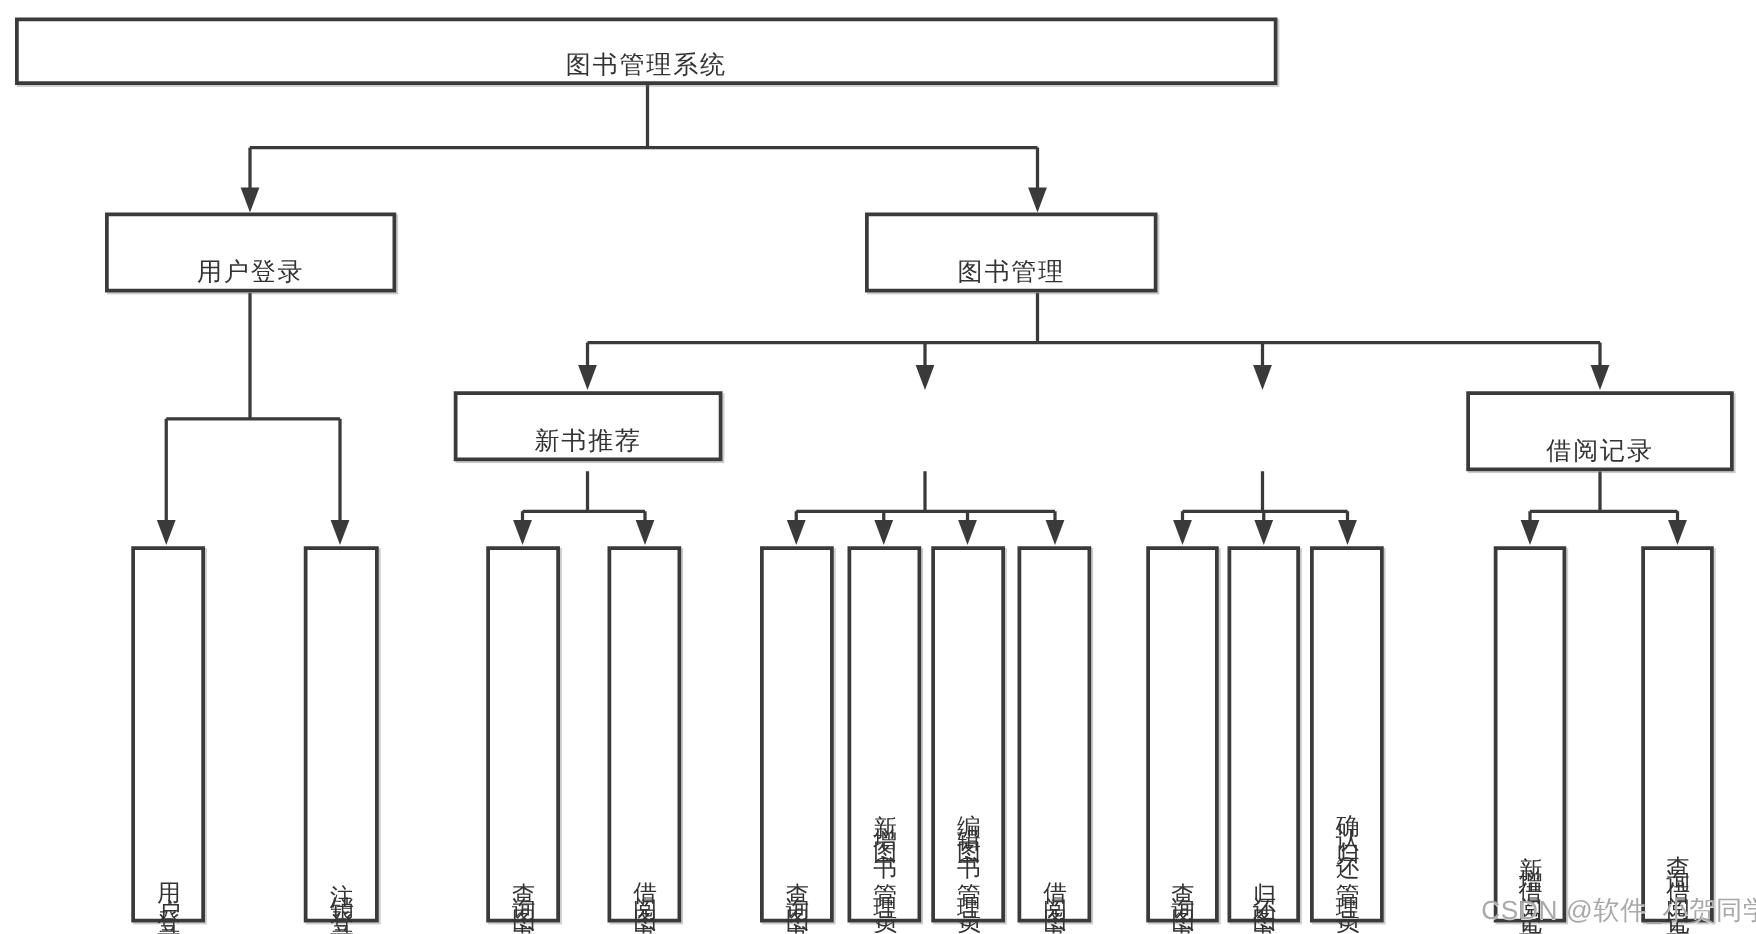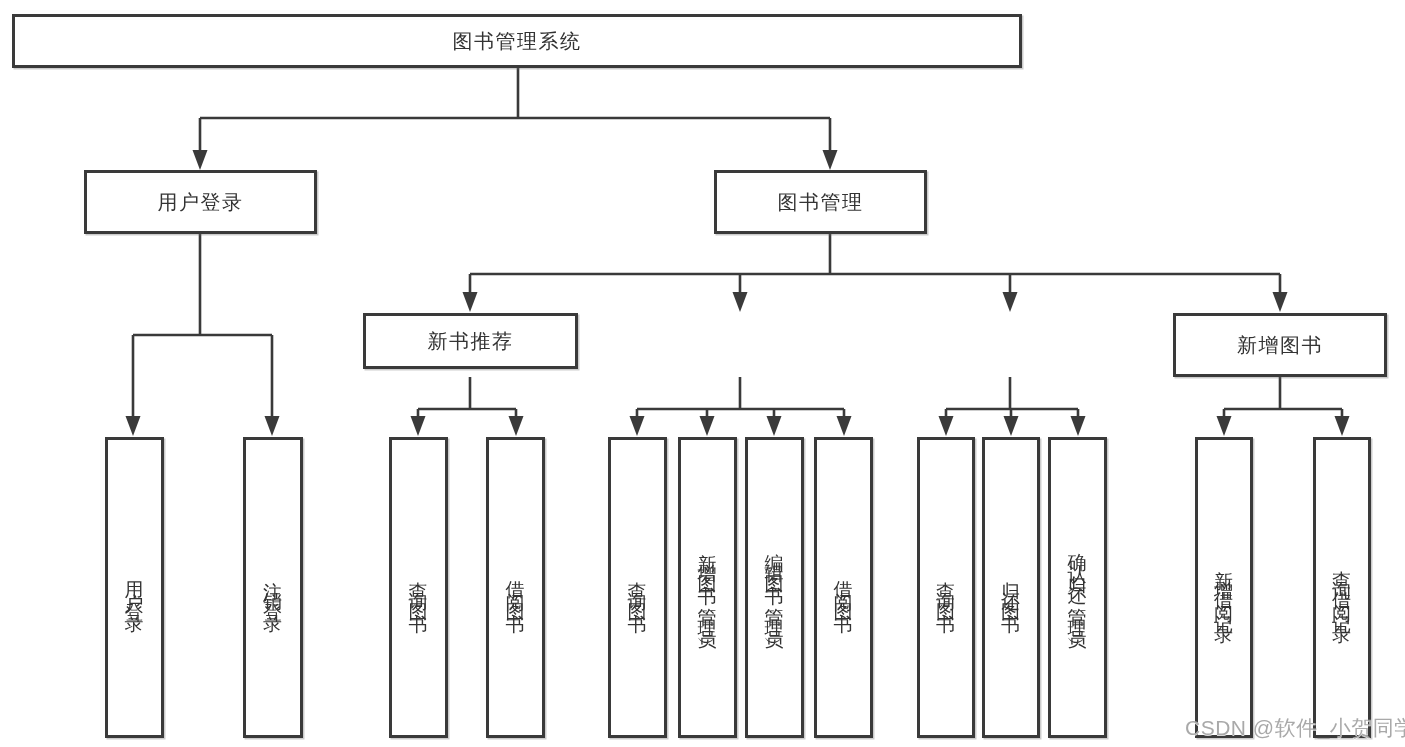--- a/index.html
+++ b/index.html
@@ -3,21 +3,21 @@
 <meta charset="utf-8">
 <style>
   html,body { margin:0; padding:0; background:#ffffff; }
   .stage {
     position:relative; width:1405px; height:747px; background:#ffffff;
     font-family:"Liberation Sans", sans-serif; overflow:hidden;
   }
   svg.connectors { position:absolute; left:0; top:0; z-index:1; }
   .box {
     position:absolute; background:#ffffff; border:3px solid #3a3a3a;
-    box-sizing:border-box; display:flex; align-items:center; justify-content:center;
+    box-sizing:border-box; display:flex; align-items:flex-end; justify-content:center;
     box-shadow:1.5px 1.5px 0 rgba(110,110,110,0.35); z-index:2;
   }
   .lbl { font-size:20px; color:#333333; letter-spacing:1.5px; white-space:nowrap; }
   .vert .lbl {
     writing-mode:vertical-rl; text-orientation:mixed;
     font-size:19px; letter-spacing:11px; line-height:1;
   }
   .watermark {
     position:absolute; left:1185px; top:714px; z-index:5;
     font-size:21px; color:#a9a9a9; letter-spacing:0.5px; white-space:nowrap;
@@ -62,29 +62,29 @@
     </g>
   </svg>
 
   <div class="box" style="left:12px;top:14px;width:1010px;height:54px">
     <span class="lbl">图书管理系统</span>
   </div>
 
   <div class="box" style="left:84px;top:170px;width:233px;height:64px">
     <span class="lbl">用户登录</span>
   </div>
-  <div class="box" style="left:714px;top:170px;width:213px;height:64px">
+  <div class="box" style="left:692px;top:170px;width:234px;height:64px">
     <span class="lbl">图书管理</span>
   </div>
 
   <div class="box" style="left:363px;top:313px;width:215px;height:56px">
     <span class="lbl">新书推荐</span>
   </div>
   <div class="box" style="left:1173px;top:313px;width:214px;height:64px">
-    <span class="lbl">新增图书</span>
+    <span class="lbl">借阅记录</span>
   </div>
 
   <div class="box vert" style="left:105px;top:437px;width:59px;height:301px">
     <span class="lbl">用户登录</span>
   </div>
   <div class="box vert" style="left:243px;top:437px;width:60px;height:301px">
     <span class="lbl">注销登录</span>
   </div>
 
   <div class="box vert" style="left:389px;top:437px;width:59px;height:301px">

